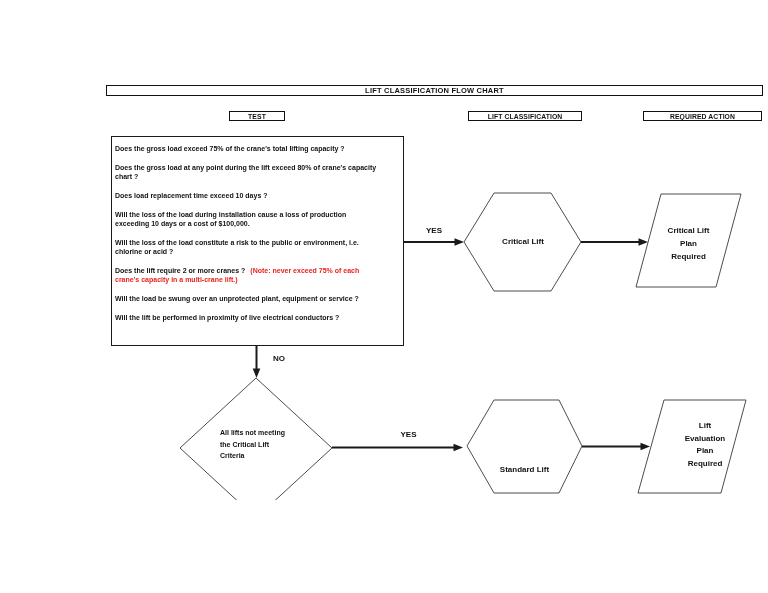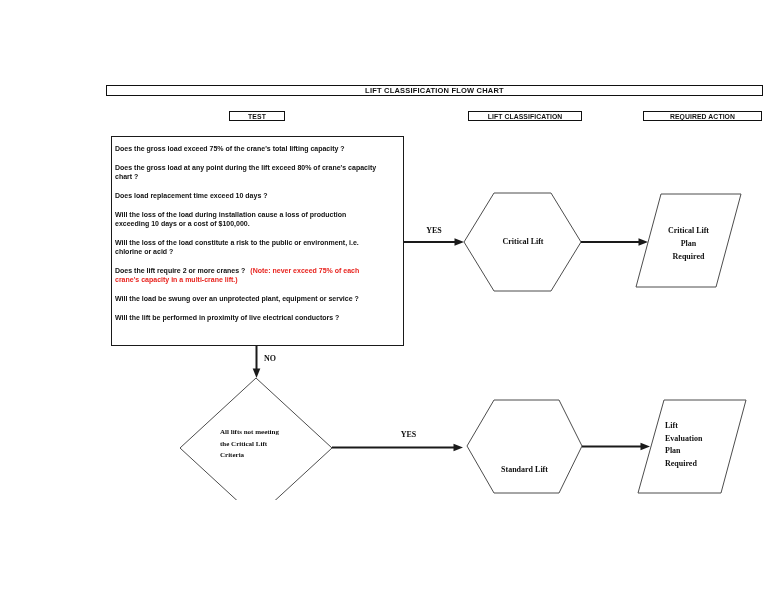--- a/index.html
+++ b/index.html
@@ -29,29 +29,29 @@
     left:75px; top:136px; width:293px; height:210px;
     border:1px solid #1a1a1a; box-sizing:border-box;
     padding:7px 4px 0 3px;
   }
   .q {
     margin:0 0 10px 0; font-size:7px; line-height:9px; font-weight:bold;
     white-space:pre-line; color:#111;
   }
   .q-note { color:#e8231e; padding-left:5px; }
   
-  .flow-label { font-weight:bold; font-size:8px; line-height:9px; white-space:pre-line; color:#111;font-family:Liberation Serif, serif; }
+  .flow-label { font-weight:bold; font-size:8px; line-height:9px; white-space:pre-line; color:#111; }
   .lbl-yes-top    { left:368px; top:226px; width:60px;  text-align:center; }
   .lbl-critical   { left:428px; top:237px; width:118px; text-align:center; }
   .lbl-crit-plan  { left:602px; top:224px; width:101px; text-align:center; line-height:13px; }
-  .lbl-no         { left:228px; top:354px; width:36px;  text-align:left; }
+  .lbl-no         { left:237px; top:354px; width:36px;  text-align:left; }
   .lbl-diamond    { left:184px; top:427px; width:80px;  text-align:left; font-size:7px; line-height:11.5px; }
   .lbl-yes-bot    { left:330px; top:430px; width:85px;  text-align:center; }
   .lbl-standard   { left:431px; top:465px; width:115px; text-align:center; }
-  .lbl-eval-plan  { left:629px; top:420px; width:80px;  text-align:left; line-height:12.6px; }
+  .lbl-eval-plan  { left:629px; top:420px; width:80px;  text-align:center; line-height:12.6px; }
   svg.overlay { position:absolute; left:0; top:0; }
 </style>
 </head>
 <body>
 
 <div id="canvas">
 
   <svg class="overlay" width="768" height="593" viewBox="0 0 768 593">
 
     <g stroke="#4d4d4d" stroke-width="1" fill="#ffffff">

